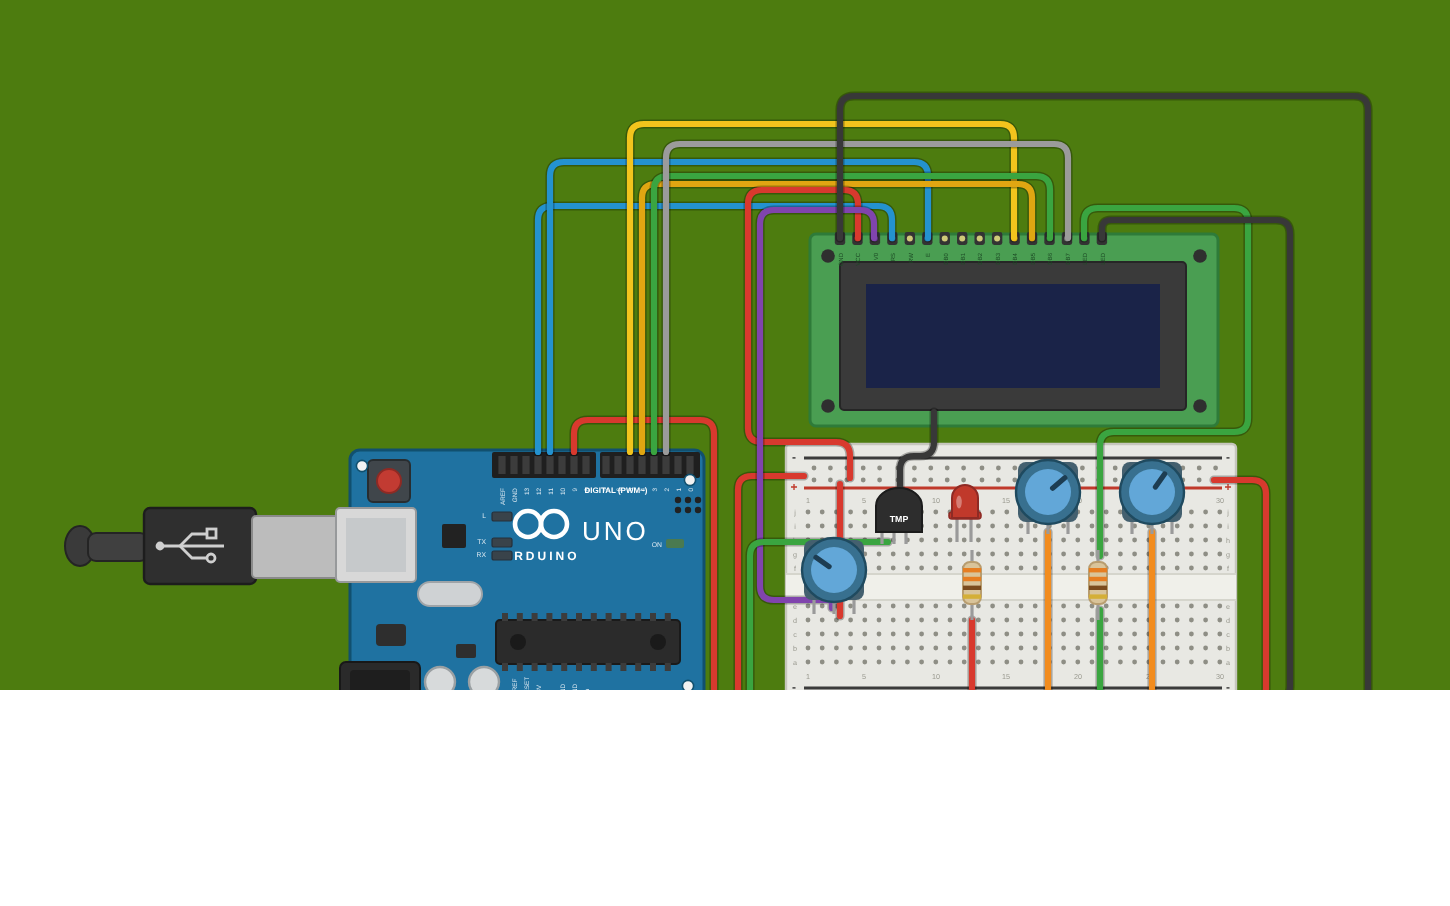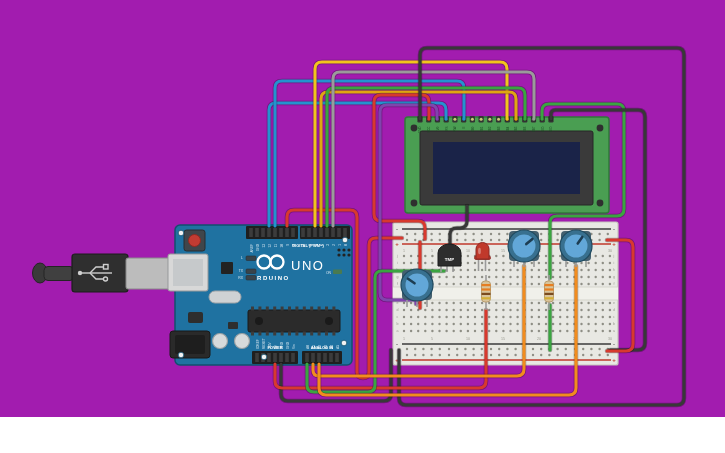--- a/index.html
+++ b/index.html
@@ -1,16 +1,16 @@
 <!DOCTYPE html>
 <html><head>
 <meta charset="utf-8">
 <style>
   html,body{margin:0;padding:0;background:#fff;}
-  .canvas{position:relative;width:725px;height:417px;background:#a21caf;overflow:hidden;
+  .canvas{position:relative;width:725px;height:345px;background:#4d7c0f;overflow:hidden;
           font-family:"Liberation Sans", sans-serif;}
   svg{position:absolute;left:0;top:0;}
   svg text{font-family:"Liberation Sans","DejaVu Sans",sans-serif;}
 </style>
 </head>
 <body>
 
 <div class="canvas">
   <svg id="circuit" width="725" height="453" viewBox="0 0 725 453">
       <g>

